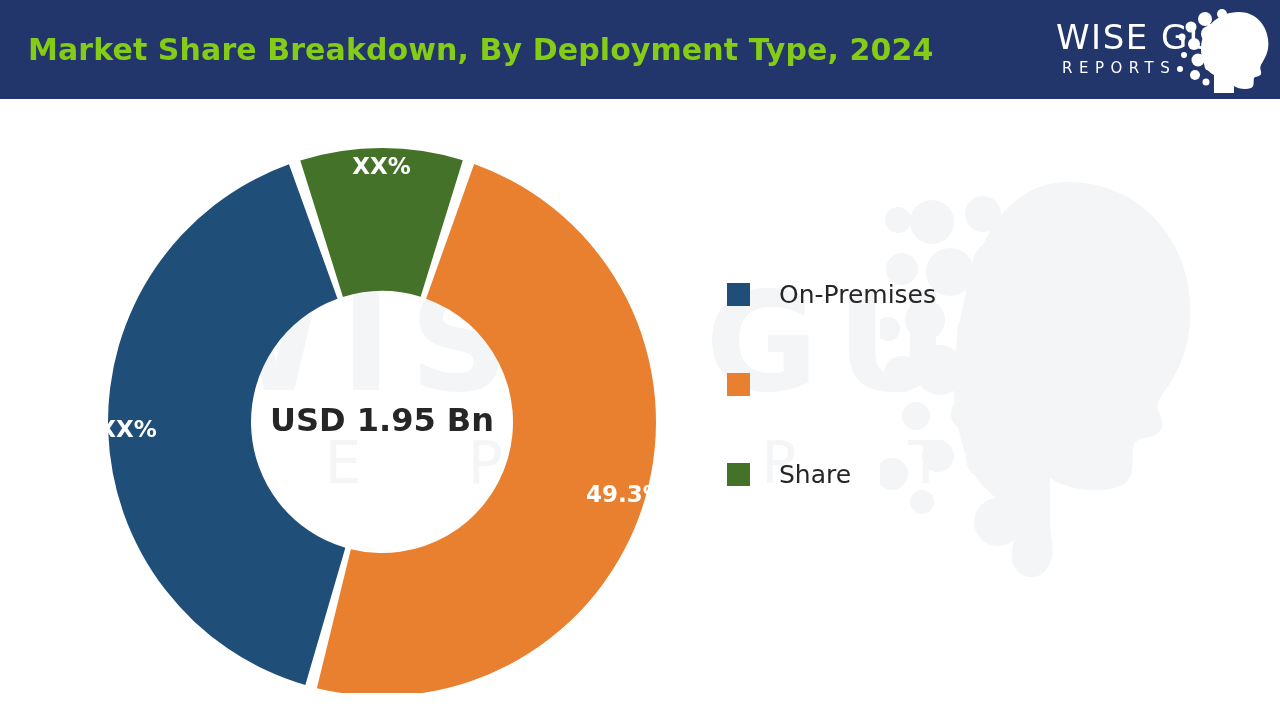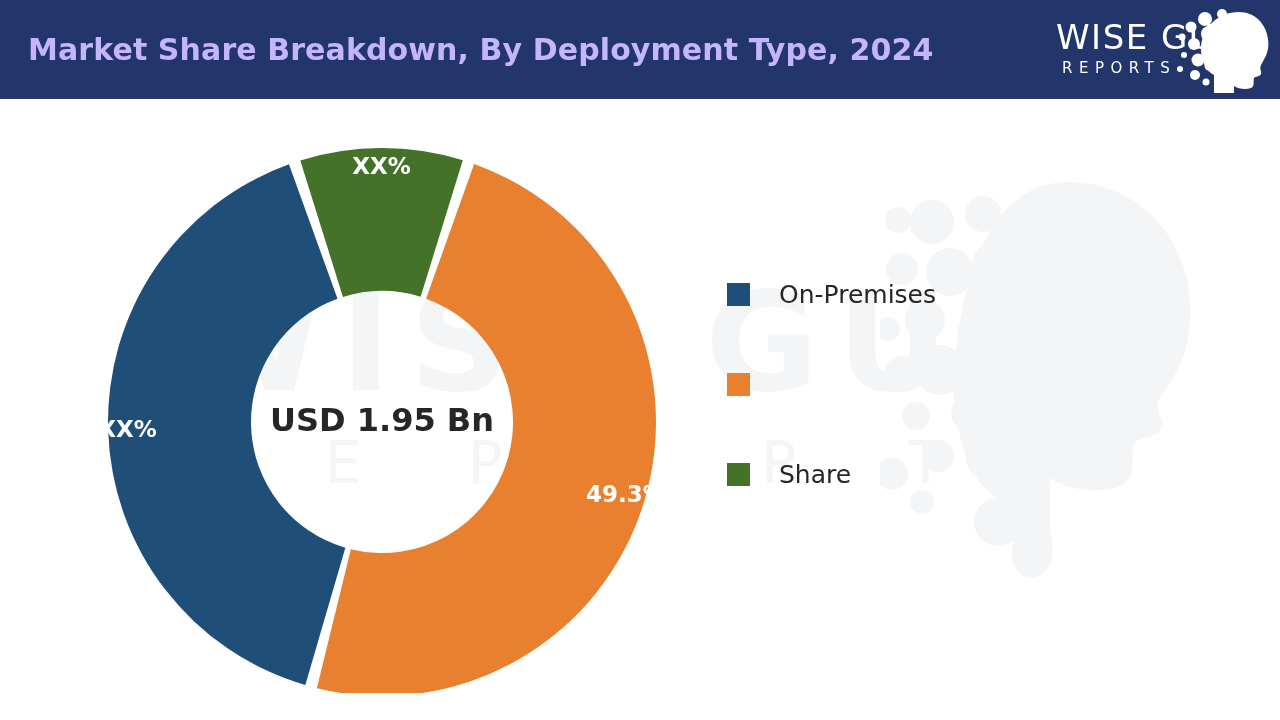--- a/index.html
+++ b/index.html
@@ -134,21 +134,21 @@
     margin-left: 29px;
     font-size: 25px;
     color: #262626;
     white-space: nowrap;
   }
 </style>
 </head>
 <body>
 
 <div id="header-bar" style="background: rgb(34, 54, 107);">
-  <div id="chart-title" style="color: #c4b5fd;">Market Share Breakdown, By Deployment Type, 2024</div>
+  <div id="chart-title" style="color: #84cc16;">Market Share Breakdown, By Deployment Type, 2024</div>
 
   <div id="brand-logo">
     <svg width="220" height="94" viewBox="0 0 220 94" aria-hidden="true">
       <g fill="#ffffff">
 
         <text x="2" y="46" font-family="DejaVu Sans, Liberation Sans, sans-serif" font-size="34" font-weight="normal" letter-spacing="1.5">WISE GUY</text>
 
         <text x="8" y="70" font-family="DejaVu Sans, Liberation Sans, sans-serif" font-size="15" font-weight="normal" letter-spacing="6.5">REPORTS</text>
       </g>
 

